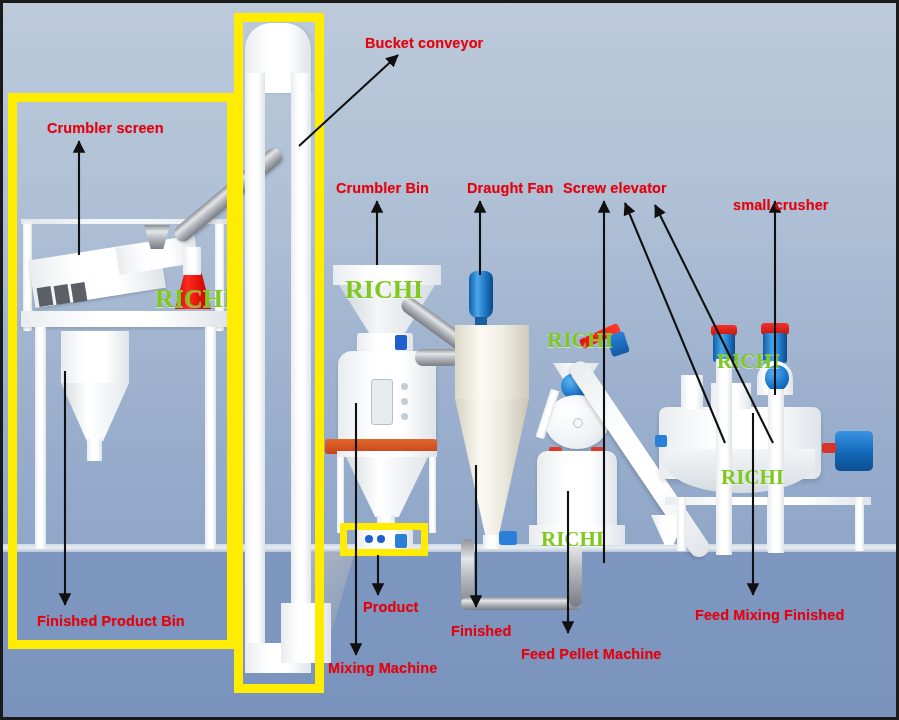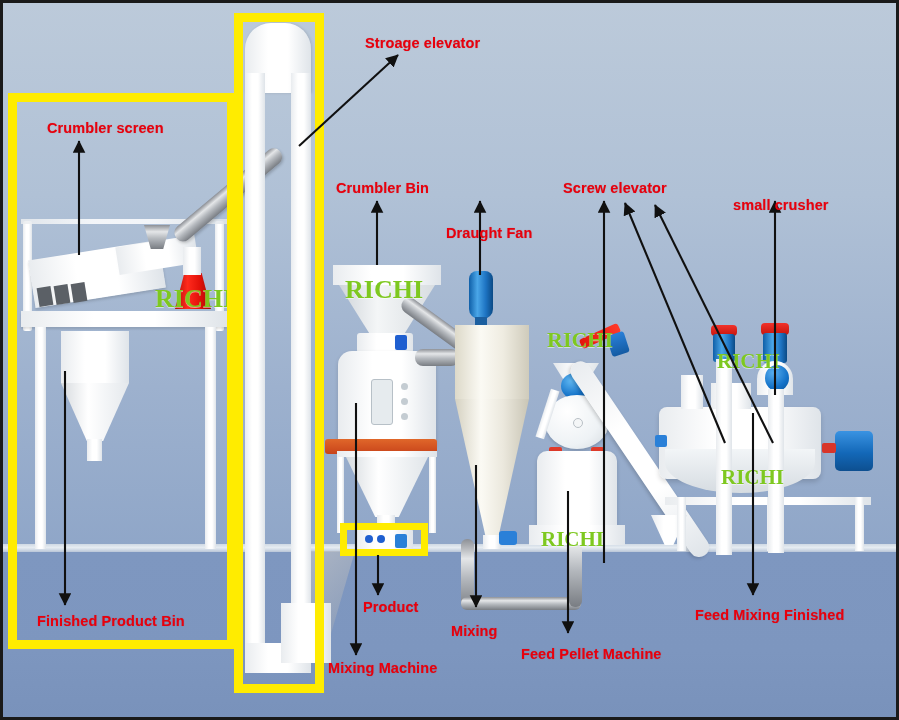--- a/index.html
+++ b/index.html
@@ -246,26 +246,26 @@
       <line x1="772" y1="392" x2="772" y2="198"></line>
       <line x1="62" y1="368" x2="62" y2="602"></line>
       <line x1="375" y1="552" x2="375" y2="592"></line>
       <line x1="353" y1="400" x2="353" y2="652"></line>
       <line x1="473" y1="462" x2="473" y2="604"></line>
       <line x1="565" y1="488" x2="565" y2="630"></line>
       <line x1="750" y1="410" x2="750" y2="592"></line>
     </g>
   </svg>
 
-  <div class="lbl" style="left:362px;top:32px;">Stroage elevator</div>
+  <div class="lbl" style="left:362px;top:32px;">Bucket conveyor</div>
   <div class="lbl" style="left:44px;top:117px;">Crumbler screen</div>
   <div class="lbl" style="left:333px;top:177px;">Crumbler Bin</div>
-  <div class="lbl" style="left:443px;top:177px;margin-top:45px;">Draught Fan</div>
+  <div class="lbl" style="left:464px;top:177px;">Draught Fan</div>
   <div class="lbl" style="left:560px;top:177px;">Screw elevator</div>
   <div class="lbl" style="left:730px;top:194px;">small crusher</div>
   <div class="lbl" style="left:26px;top:610px;padding-left:8px;">Finished Product Bin</div>
   <div class="lbl" style="left:360px;top:596px;">Product</div>
   <div class="lbl" style="left:325px;top:657px;">Mixing Machine</div>
-  <div class="lbl" style="left:448px;top:620px;">Mixing</div>
+  <div class="lbl" style="left:448px;top:620px;">Finished</div>
   <div class="lbl" style="left:518px;top:643px;">Feed Pellet Machine</div>
   <div class="lbl" style="left:692px;top:604px;">Feed Mixing Finished</div>
 
 </div>
 
 </body></html>

